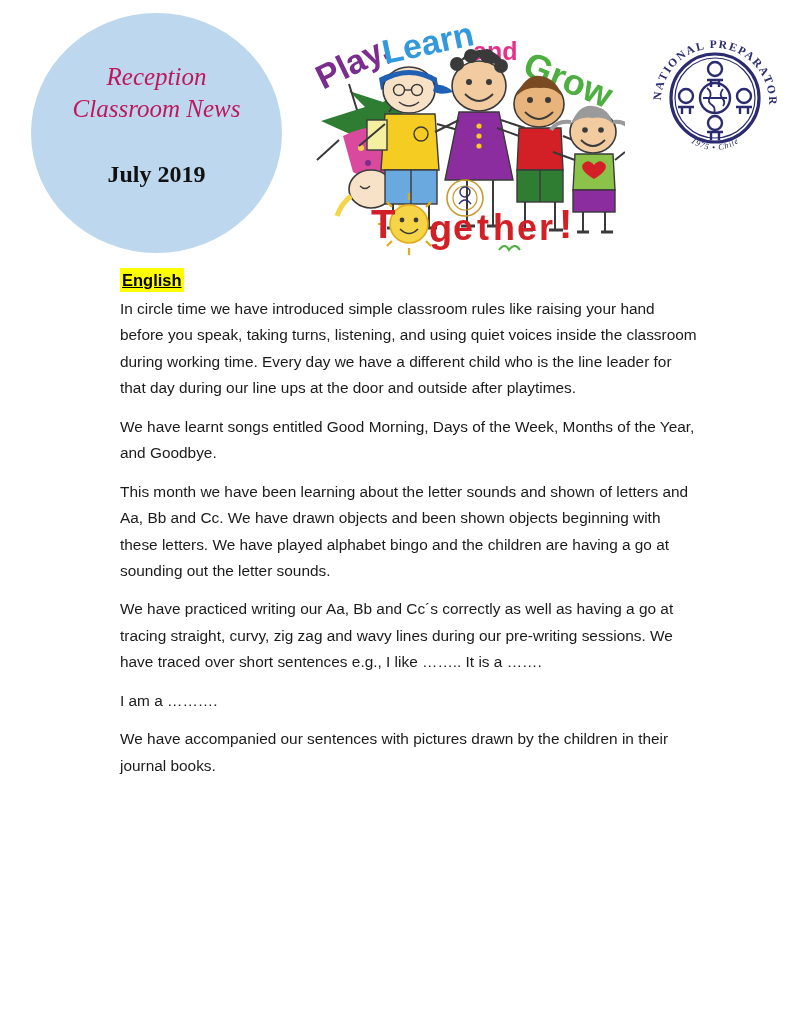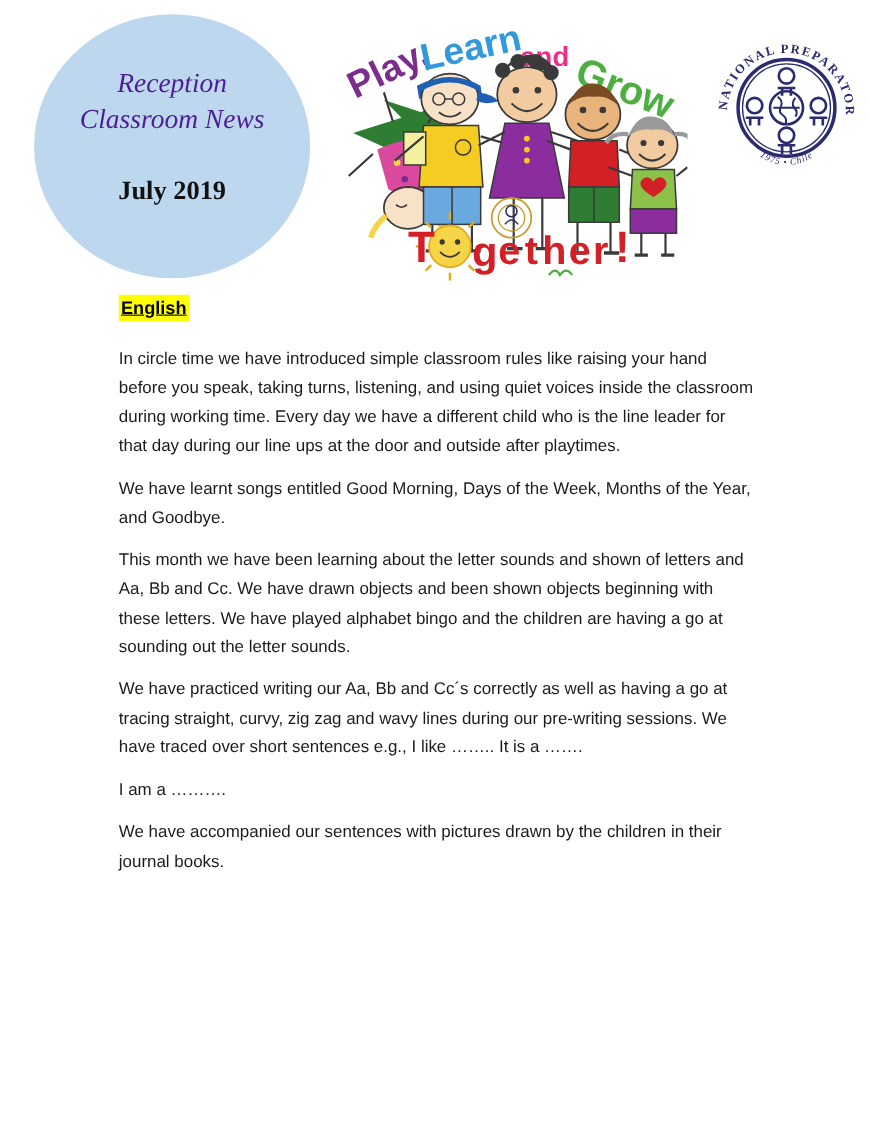--- a/index.html
+++ b/index.html
@@ -37,21 +37,21 @@
     flex-direction: column;
     align-items: center;
     justify-content: flex-start;
     padding-top: 48px;
     box-sizing: border-box;
   }
   .title-line {
     font-family: "Liberation Serif", serif;
     font-style: italic;
     font-size: 25px;
-    color: #4c1d95;
+    color: #be185d;
     line-height: 1.28;
     text-align: center;
     white-space: nowrap;
   }
   #title-date {
     font-family: "Liberation Serif", serif;
     font-weight: bold;
     font-size: 24px;
     color: #111111;
     margin-top: 36px;
@@ -75,21 +75,21 @@
     left: 645px;
     top: 22px;
     width: 140px;
     height: 150px;
   }
   #school-logo svg { display: block; }
 
   
   #content {
     position: absolute;
-    left: 108px;
+    left: 120px;
     top: 268px;
     width: 580px;
   }
   #subject-heading {
     display: inline-block;
     background: #ffff00;
     color: #000000;
     font-family: "Liberation Sans", sans-serif;
     font-weight: bold;
     font-size: 16.5px;
@@ -98,21 +98,21 @@
     line-height: 1.25;
   }
   .body-para {
     font-family: "Liberation Sans", sans-serif;
     font-size: 15.4px;
     color: #1b1b1b;
     line-height: 1.72;
     margin: 0 0 12px 0;
     text-align: left;
   }
-  #paragraphs { margin-top: 22px; }
+  #paragraphs { margin-top: 4px; }
 </style>
 </head>
 <body>
 
 <div id="header">
 
   <div id="title-circle">
     <div class="title-line">Reception</div>
     <div class="title-line">Classroom News</div>
     <div id="title-date">July 2019</div>

